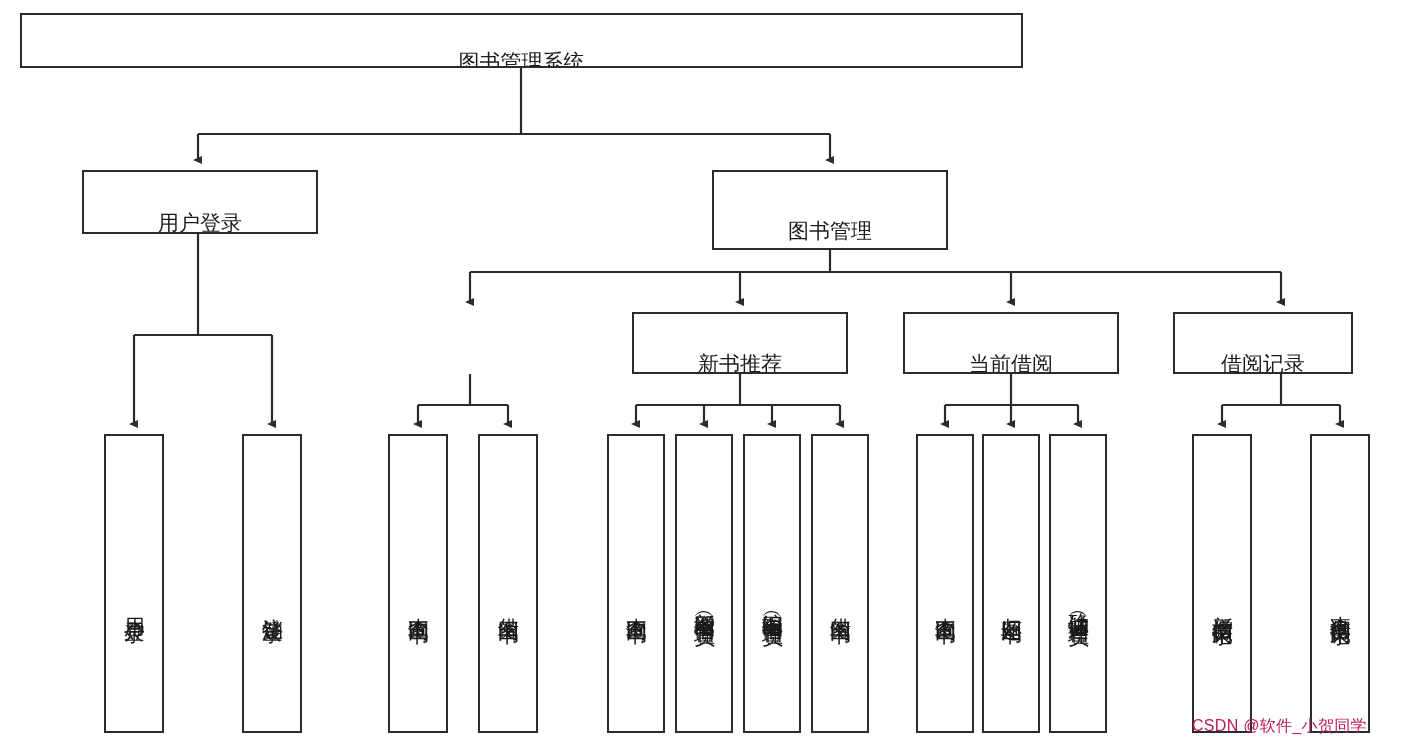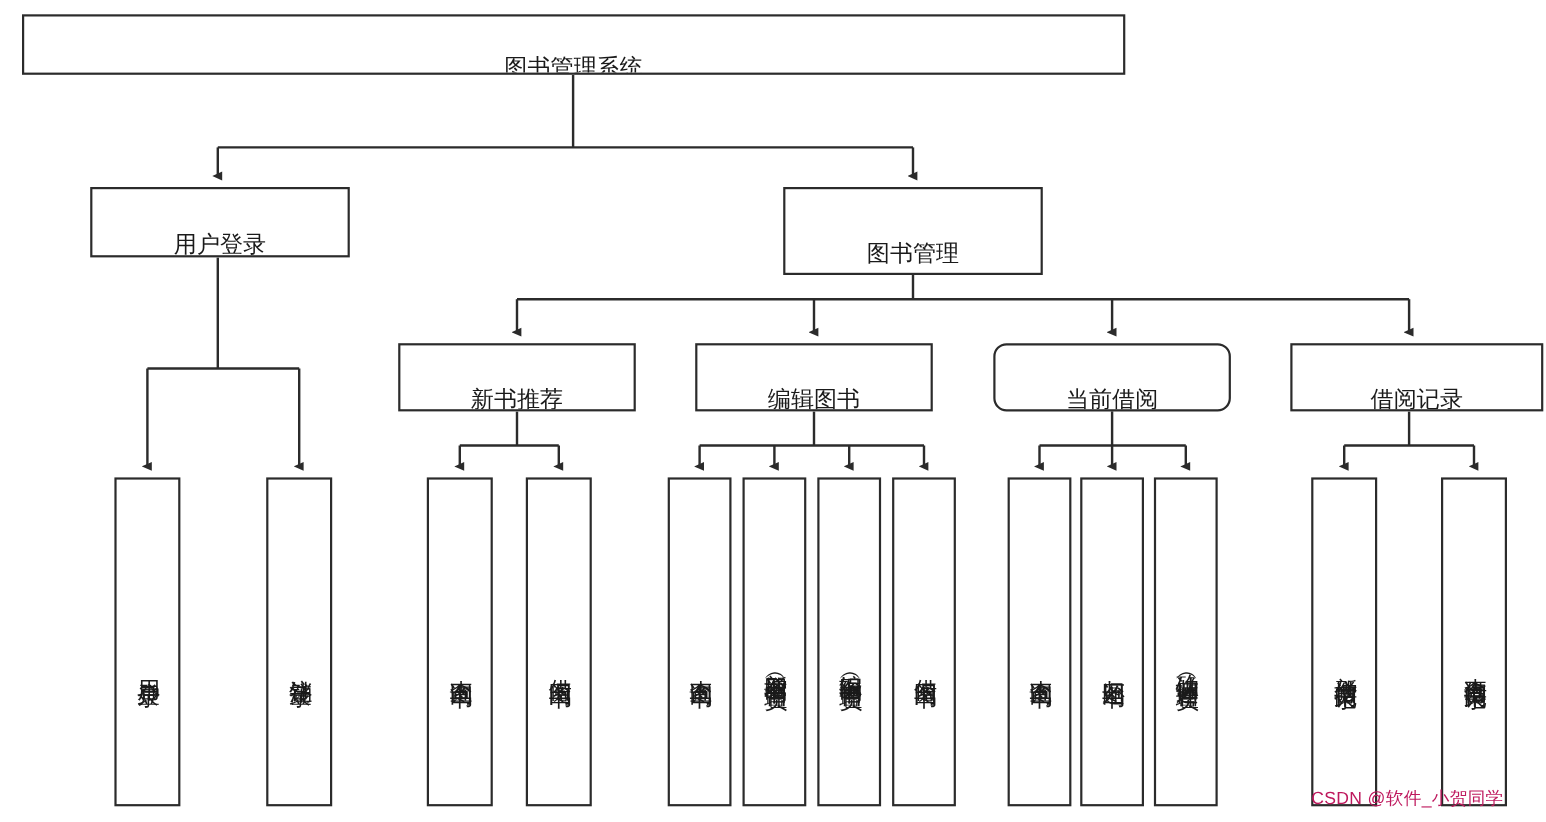--- a/index.html
+++ b/index.html
@@ -131,30 +131,27 @@
     <span class="label">图书管理系统</span>
   </div>
 
   <div class="node horiz" style="left:82px; top:170px; width:236px; height:64px;">
     <span class="label">用户登录</span>
   </div>
   <div class="node horiz" style="left:712px; top:170px; width:236px; height:80px;">
     <span class="label">图书管理</span>
   </div>
 
-  <div class="node horiz" style="left:362px; top:312px; width:216px; height:62px;">
+  <div class="node horiz" style="left:632px; top:312px; width:216px; height:62px;">
     <span class="label">新书推荐</span>
   </div>
-  <div class="node horiz" style="left:632px; top:312px; width:216px; height:62px;">
-    <span class="label">编辑图书</span>
-  </div>
-  <div class="node horiz" style="left:903px; top:312px; width:216px; height:62px;border-radius:12px;">
+  <div class="node horiz" style="left:903px; top:312px; width:216px; height:62px;">
     <span class="label">当前借阅</span>
   </div>
-  <div class="node horiz" style="left:1173px; top:312px; width:230px; height:62px;">
+  <div class="node horiz" style="left:1173px; top:312px; width:180px; height:62px;">
     <span class="label">借阅记录</span>
   </div>
 
   <div class="node vert" style="left:104px; top:434px; width:60px; height:299px;">
     <span class="label">用户登录</span>
   </div>
   <div class="node vert" style="left:242px; top:434px; width:60px; height:299px;">
     <span class="label">注销登录</span>
   </div>
 

